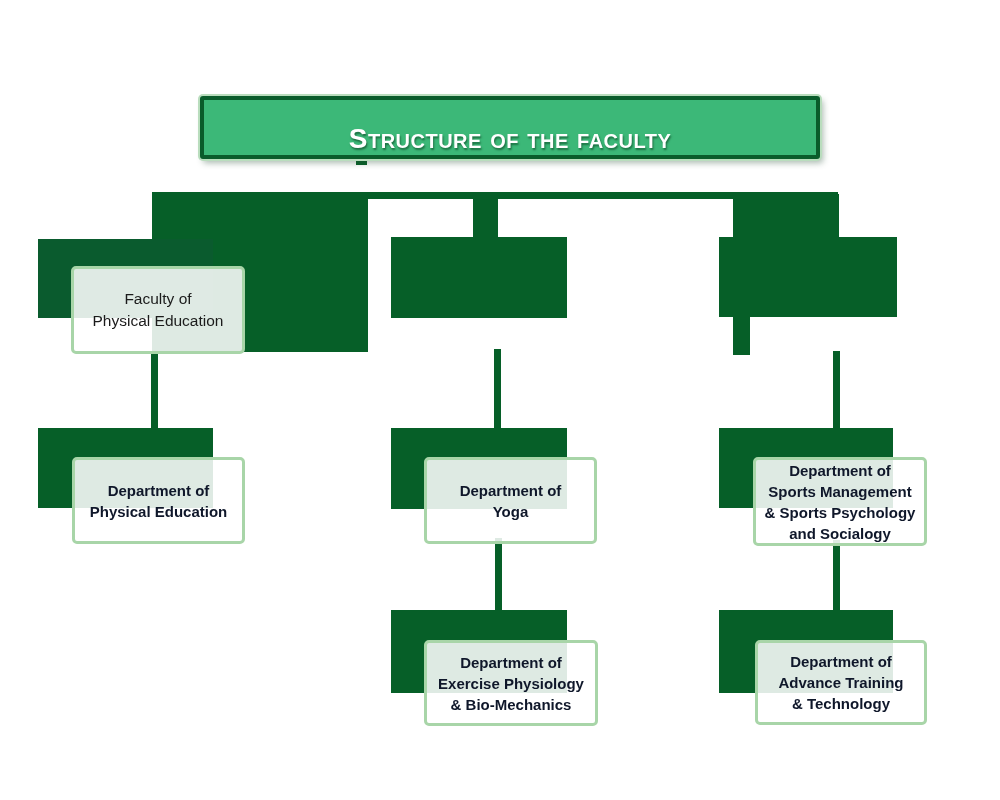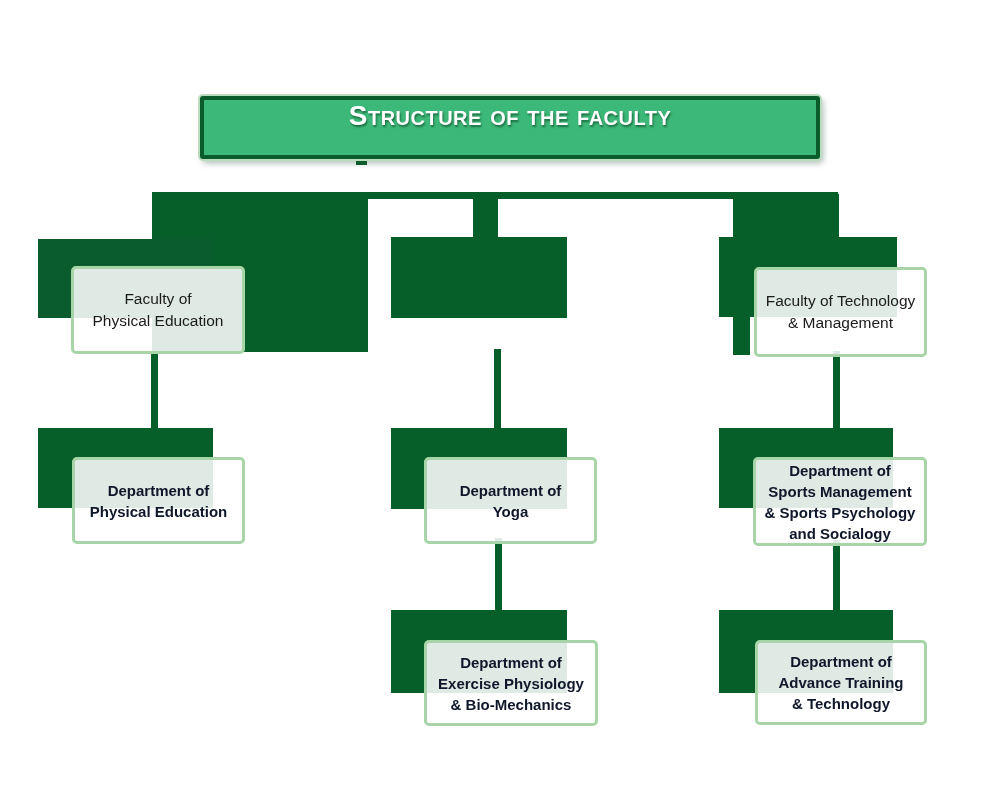--- a/index.html
+++ b/index.html
@@ -8,21 +8,21 @@
     font-family:"Liberation Sans", sans-serif;
   }
   .abs{position:absolute;}
   .green{background:#065F28;z-index:1;}
   .green2{background:#0A5B2E;z-index:1;}
   
   .banner{
     left:200px;top:96px;width:612px;height:55px;
     background:#3CB878;border:4px solid #0A5C2B;border-radius:3px;
     box-shadow:0 0 0 2px #B9DDBD, 3px 4px 6px rgba(40,80,55,0.40);
-    display:flex;align-items:flex-start;justify-content:center;z-index:3;
+    display:flex;align-items:flex-end;justify-content:center;z-index:3;
   }
   .banner-text{
     color:#FFFFFF;font-size:28px;font-weight:600;letter-spacing:0.5px;
     font-variant:small-caps;text-shadow:1px 2px 2px rgba(6,60,28,0.6);
     white-space:nowrap;
   }
   
   .node{
     background:rgba(255,255,255,0.87);
     border:3px solid #A8D5A8;border-radius:5px;
@@ -70,24 +70,20 @@
   <div class="abs green" style="left:391px;top:610px;width:176px;height:83px;"></div>
   <div class="abs node dept" style="left:424px;top:640px;width:168px;height:80px;">
     <span class="label">Department of
 Exercise Physiology
 &amp; Bio-Mechanics</span>
   </div>
 
   <div class="abs green" style="left:733px;top:194px;width:106px;height:43px;"></div>
   <div class="abs green" style="left:719px;top:237px;width:178px;height:80px;"></div>
   <div class="abs green" style="left:733px;top:317px;width:17px;height:38px;"></div>
-  <div class="abs node faculty" style="left:754px;top:267px;width:167px;height:84px;">
-    <span class="label">Faculty of Technology
-&amp; Management</span>
-  </div>
   <div class="abs green" style="left:833px;top:351px;width:7px;height:77px;"></div>
   <div class="abs green" style="left:719px;top:428px;width:174px;height:80px;"></div>
   <div class="abs node dept" style="left:753px;top:457px;width:168px;height:83px;">
     <span class="label">Department of
 Sports Management
 &amp; Sports Psychology
 and Socialogy</span>
   </div>
   <div class="abs green" style="left:833px;top:540px;width:7px;height:70px;"></div>
   <div class="abs green" style="left:719px;top:610px;width:174px;height:83px;"></div>

